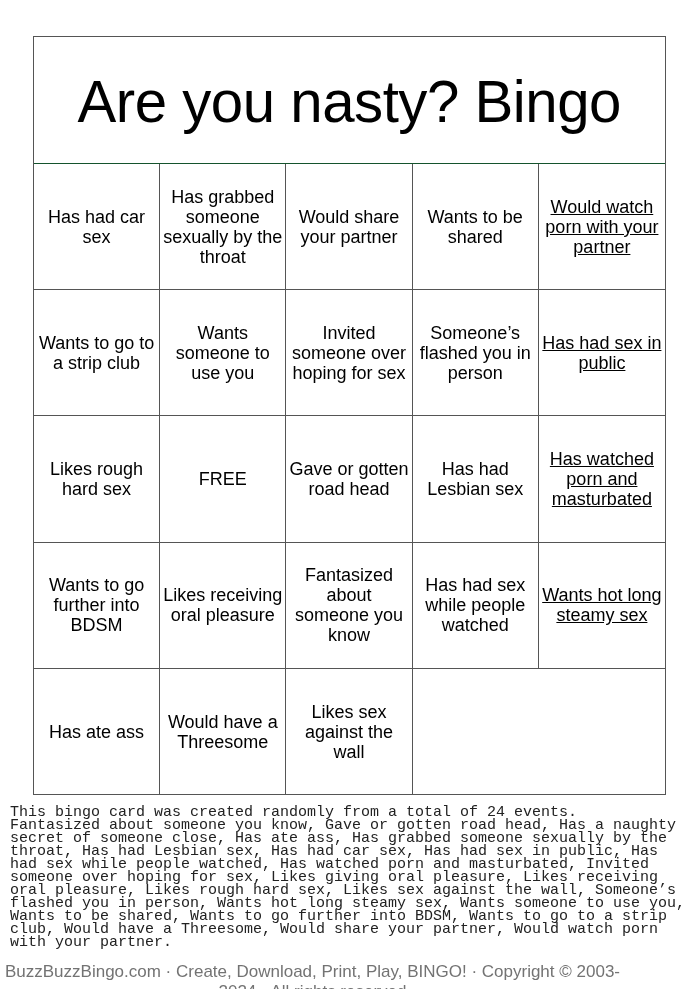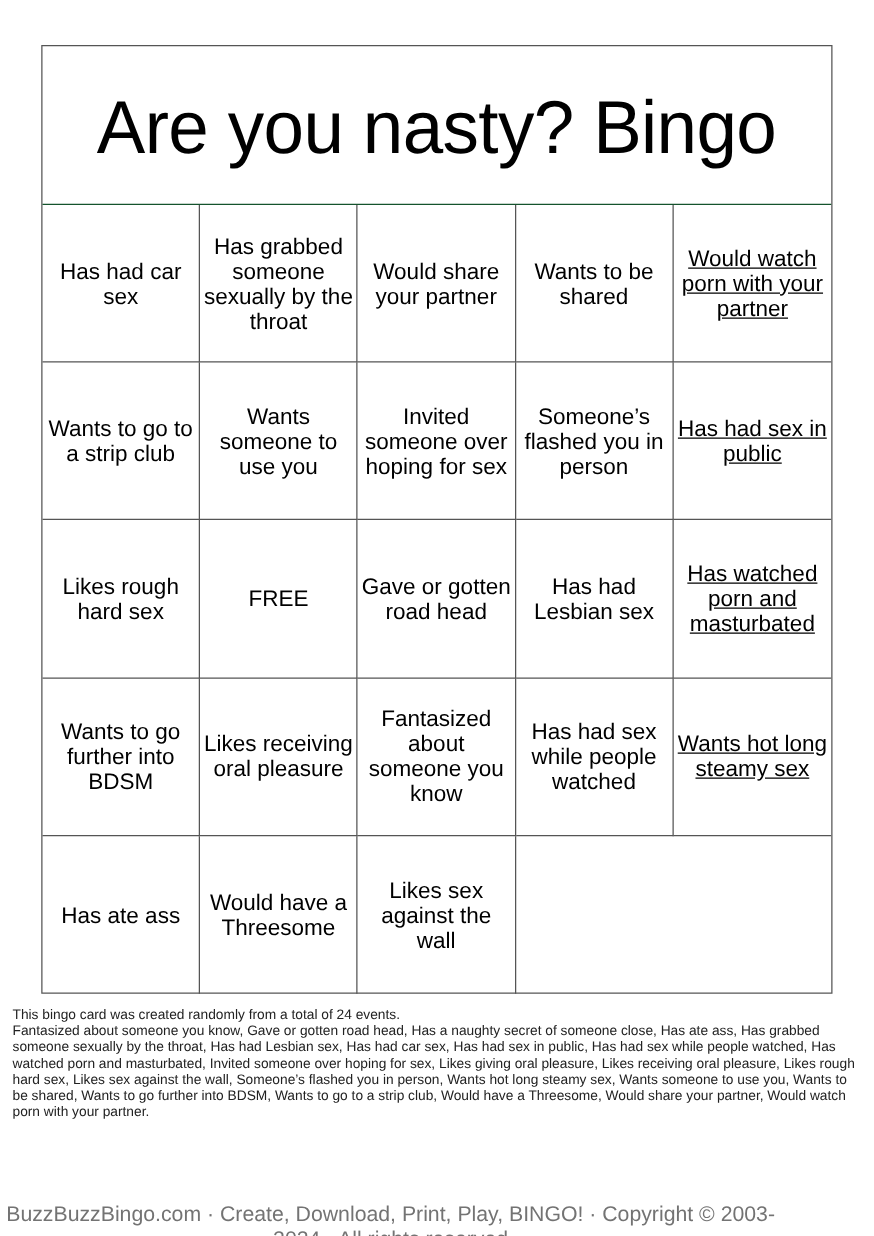--- a/index.html
+++ b/index.html
@@ -11,21 +11,21 @@
            border-bottom: 1px solid #14532d; box-sizing: border-box;
            display: flex; align-items: center; justify-content: center; }
   .title span { font-size: 60px; line-height: 1; letter-spacing: -0.5px; transform: scaleX(0.97); display: inline-block; padding-top: 4px; }
   .grid { position: absolute; left: 0; top: 127px; width: 100%; height: 631px;
           display: grid; grid-template-columns: repeat(5, 1fr); grid-template-rows: repeat(5, 1fr); }
   .cell { border-right: 1px solid #555; border-bottom: 1px solid #555; box-sizing: border-box;
           display: flex; align-items: center; justify-content: center; text-align: center;
           font-size: 18px; line-height: 20px; padding: 0 3px; }
   .cell:nth-child(5n) { border-right: none; text-decoration: underline; }
   .cell:nth-child(n+21) { border-bottom: none; }
-  .info { position: absolute; left: 10px; top: 806px; width: 682px; font-size: 11px; line-height: 13px; color: #222; }
+  .info { position: absolute; left: 10px; top: 806px; width: 682px; font-size: 15px; line-height: 13px; color: #222; font-family: Liberation Mono, monospace; }
   .footer { position: absolute; left: 0; top: 962px; width: 625px; text-align: center; font-size: 17px; color: #737373; }
 </style>
 </head>
 <body>
 
 <div class="card">
   <div class="title">
     <span>Are you nasty? Bingo</span>
   </div>
   <div class="grid">

